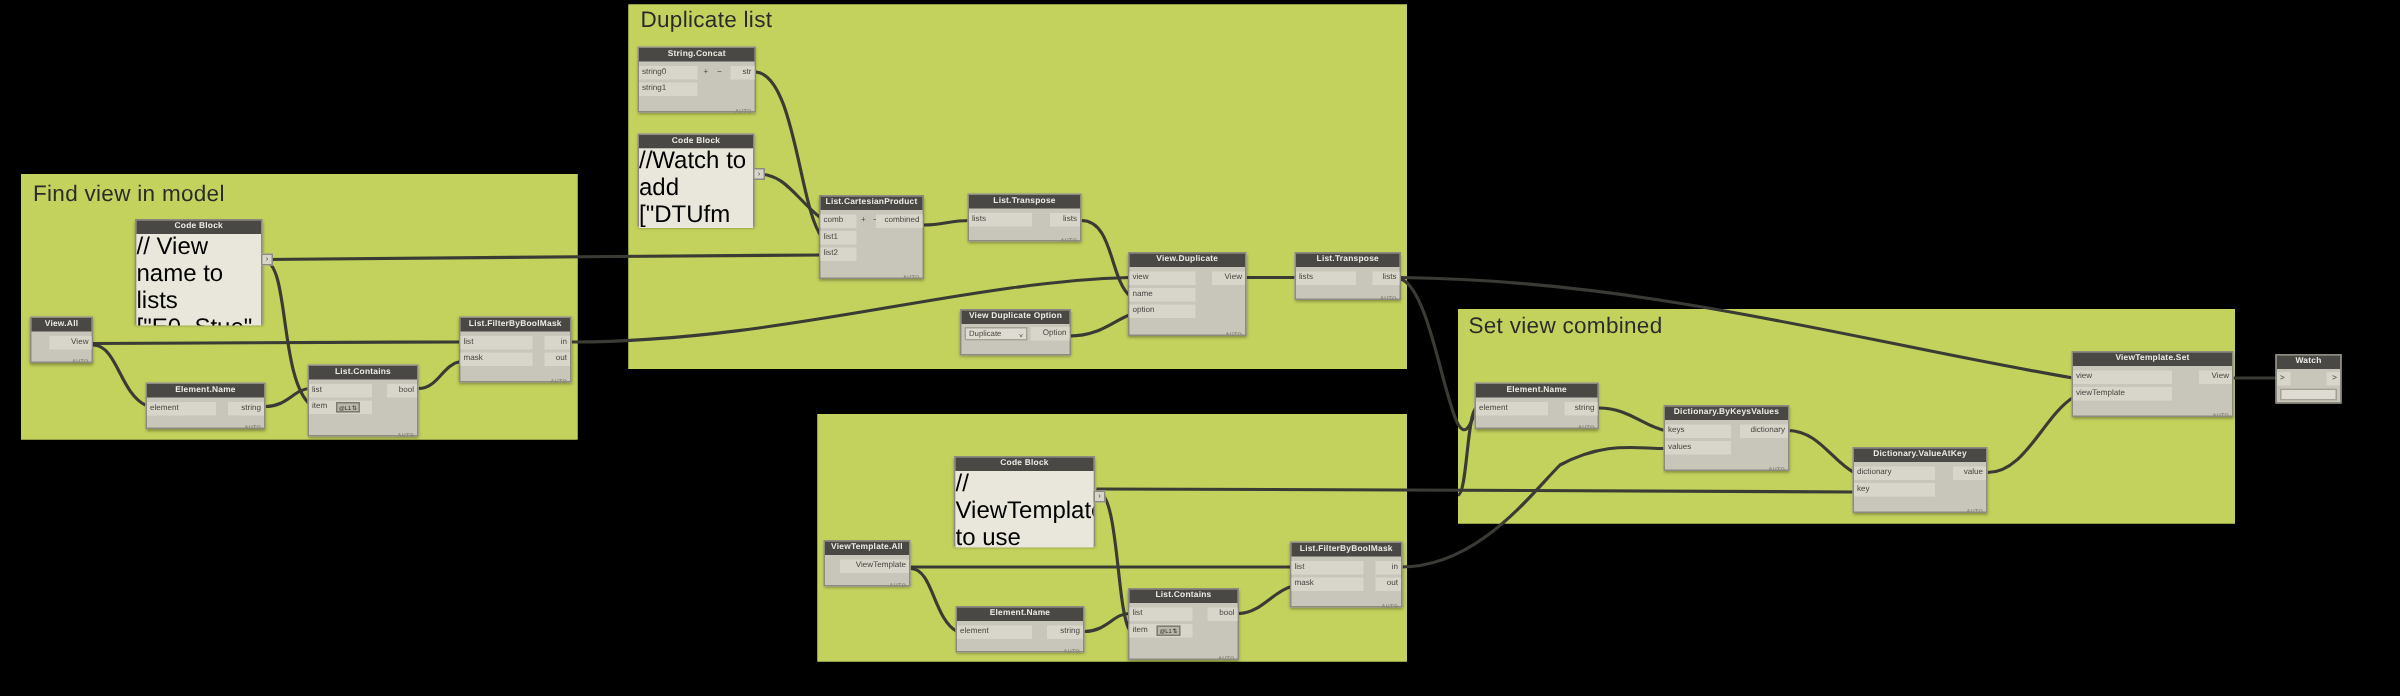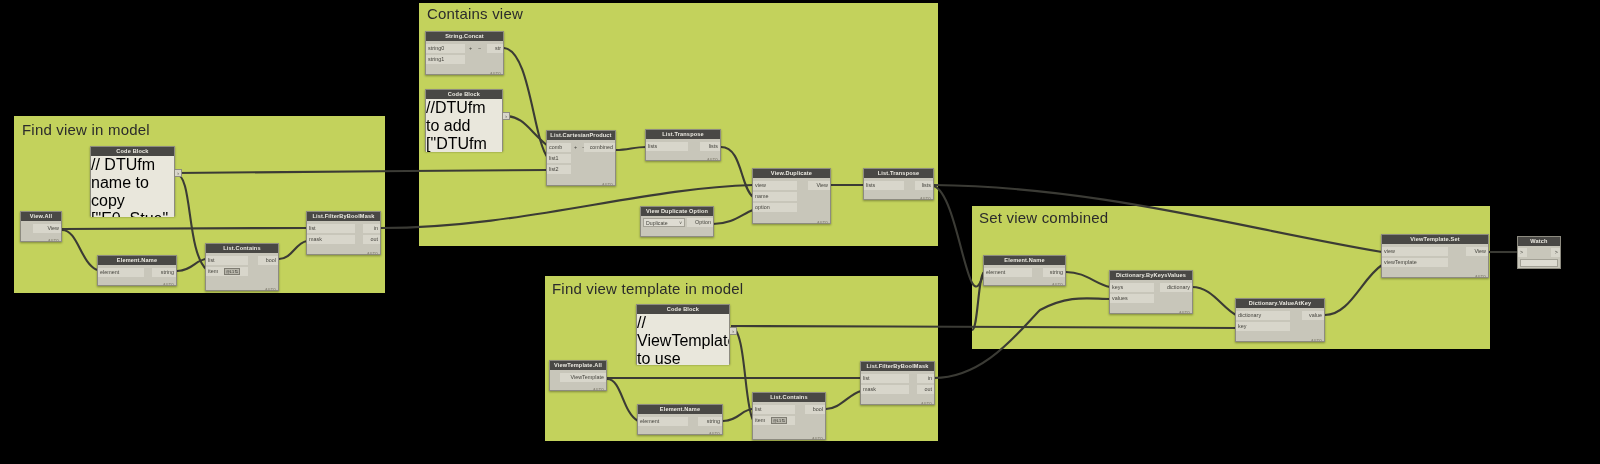--- a/index.html
+++ b/index.html
@@ -104,24 +104,23 @@
 </style>
 </head>
 <body>
 
 <div id="canvas">
 
   <div class="group" style="left:14px;top:116px;width:371px;height:177px;"></div>
   <div class="group-title" style="left:22px;top:121px;font-size:15px;">Find view in model</div>
 
   <div class="group" style="left:419px;top:3px;width:519px;height:243px;"></div>
-  <div class="group-title" style="left:427px;top:5px;font-size:15px;">Contains view</div>
+  <div class="group-title" style="left:427px;top:5px;font-size:15px;">Duplicate list</div>
 
   <div class="group" style="left:545px;top:276px;width:393px;height:165px;"></div>
-  <div class="group-title" style="left:552px;top:280px;font-size:15px;">Find view template in model</div>
 
   <div class="group" style="left:972px;top:206px;width:518px;height:143px;"></div>
   <div class="group-title" style="left:979px;top:209px;font-size:15px;">Set view combined</div>
 
   <svg id="wires" viewBox="0 0 1600 464">
 
     <path d="M62,230 C78,230 80,262 97,270"></path>
 
     <path d="M62,229 C160,229 230,228 307,228"></path>
 
@@ -180,21 +179,21 @@
     <div class="hdr">View.All</div>
     <div class="body" style="height:22px;">
       <div class="port out" style="top:3px;width:28px;">View</div>
       <div class="auto">AUTO</div>
     </div>
   </div>
 
   <div class="node" style="left:90px;top:146px;width:85px;height:70px;">
     <div class="hdr">Code Block</div>
     <div style="background:#e9e7dc;height:61px;overflow:hidden;">
-      <div class="code"><span class="cmt">// DTUfm name to copy</span>
+      <div class="code"><span class="cmt">// View name to lists</span>
 <span>["E0_Stue",</span>
 
 
 
 </div>
     </div>
     <div class="cbport" style="top:22px;">›</div>
   </div>
 
   <div class="node" style="left:97px;top:255px;width:80px;height:31px;">
@@ -239,21 +238,21 @@
       <div class="pm" style="left:41px;top:3px;">+</div>
       <div class="pm" style="left:50px;top:3px;">−</div>
       <div class="port out" style="top:3px;width:16px;">str</div>
       <div class="auto">AUTO</div>
     </div>
   </div>
 
   <div class="node" style="left:425px;top:89px;width:78px;height:62px;">
     <div class="hdr">Code Block</div>
     <div style="background:#e9e7dc;height:53px;overflow:hidden;">
-      <div class="code"><span class="cmt">//DTUfm to add</span>
+      <div class="code"><span class="cmt">//Watch to add</span>
 <span>["DTUfm CHECK - ",</span>
 
 
 </div>
     </div>
     <div class="cbport" style="top:22px;">›</div>
   </div>
 
   <div class="node" style="left:546px;top:130px;width:70px;height:56px;">
     <div class="hdr">List.CartesianProduct</div>

